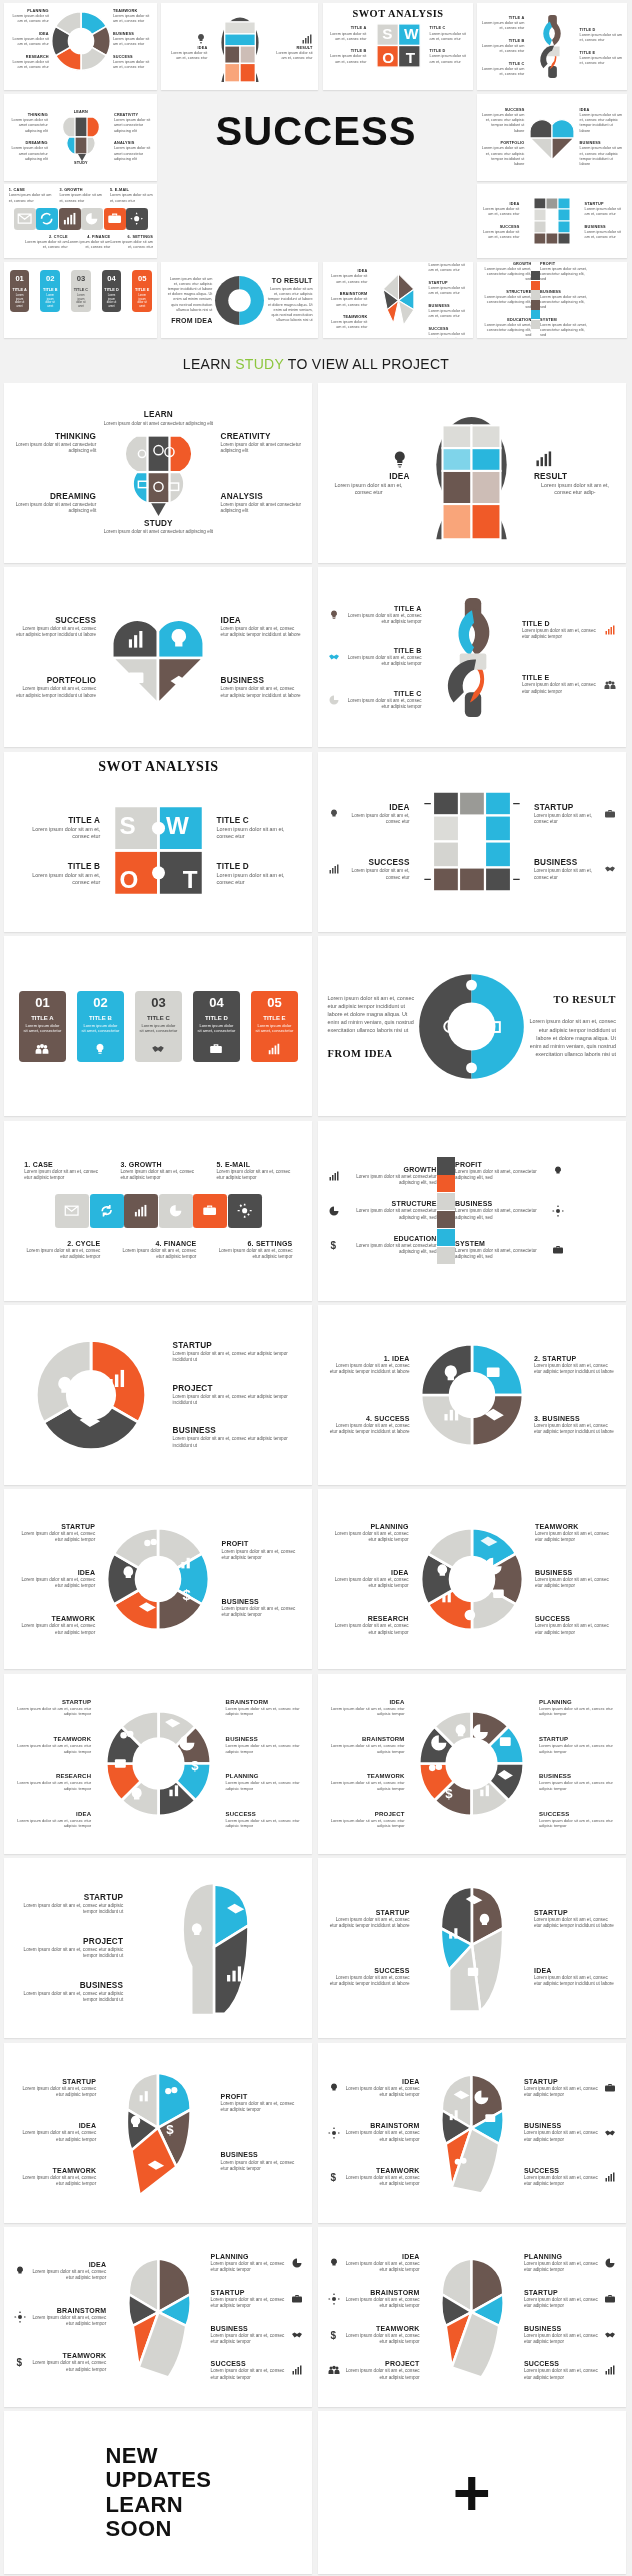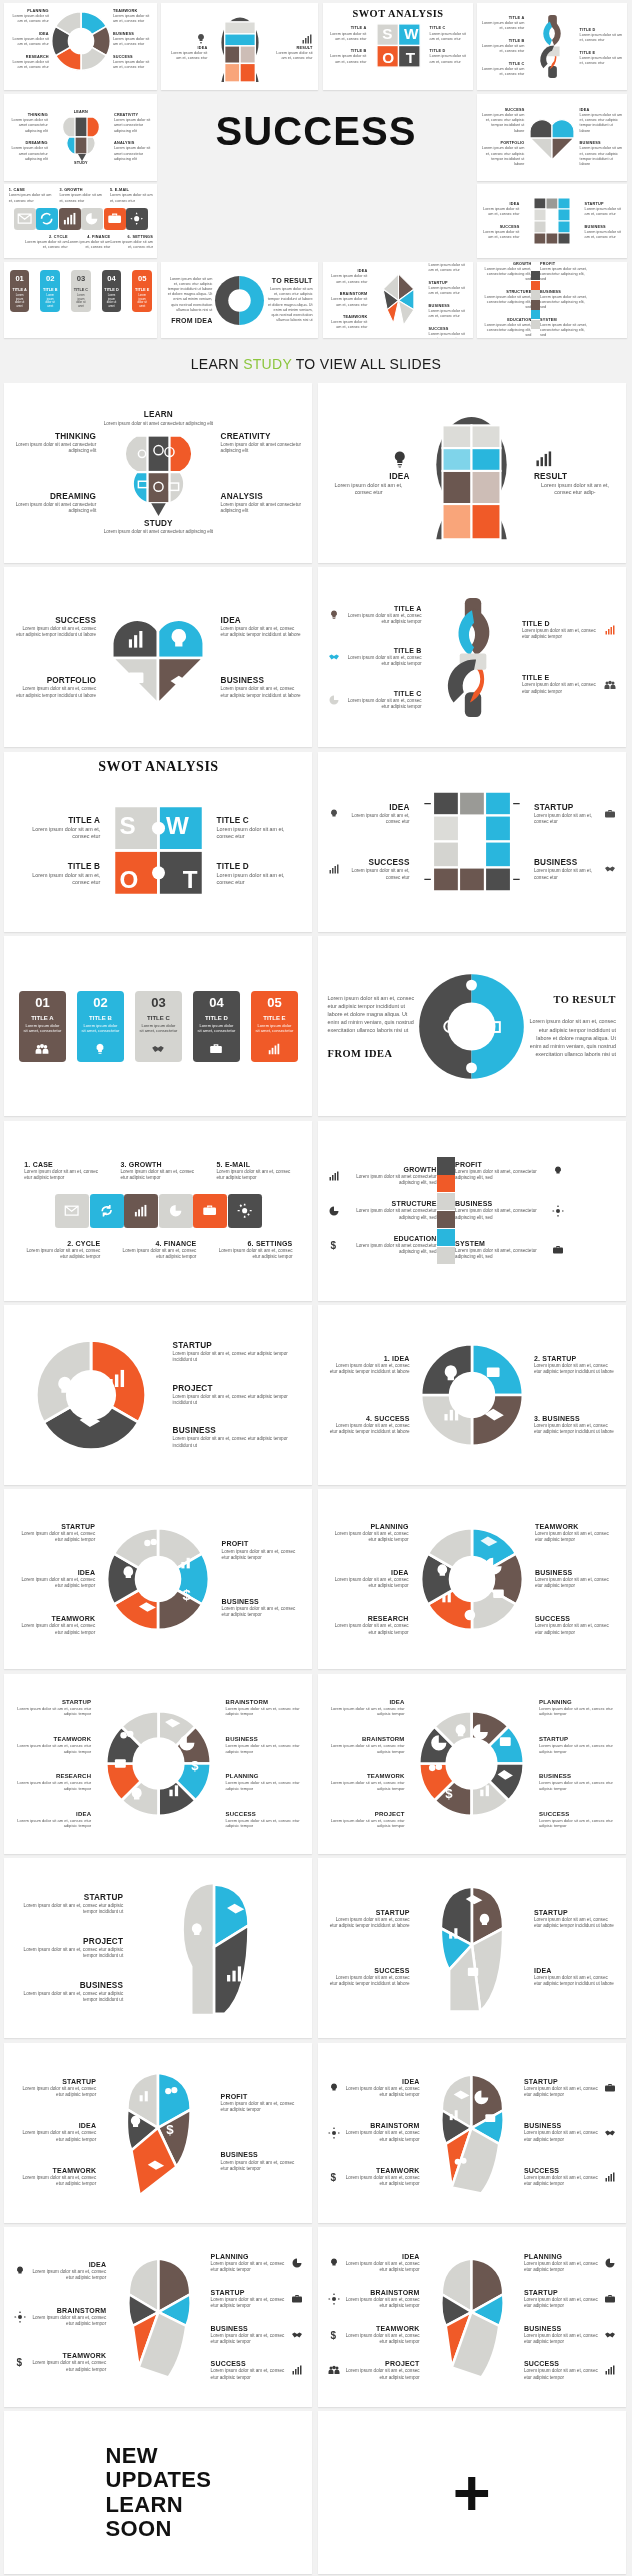--- a/index.html
+++ b/index.html
@@ -584,21 +584,21 @@
           <div>
               <div class="lbl mini">SYSTEM</div>
               <div class="desc mini">Lorem ipsum dolor sit amet, consectetur adipiscing elit, sed</div>
             </div>
         </div>
       </div>
     </div>
   </div>
 
   <div class="banner">
-    <div class="banner-text"><span>LEARN </span><span class="hl">STUDY</span><span> TO VIEW ALL SLIDES</span></div>
+    <div class="banner-text"><span>LEARN </span><span class="hl">STUDY</span><span> TO VIEW ALL PROJECT</span></div>
   </div>
 
   <div class="grid">
 
     <div class="slide">
       <div class="row" style="height:100%;align-items:center">
         <div class="side l col" style="width:82px;justify-content:space-around;height:100%;padding:22px 0">
           <div>
               <div class="lbl big">THINKING</div>
               <div class="desc">Lorem ipsum dolor sit amet consectetur adipiscing elit</div>

